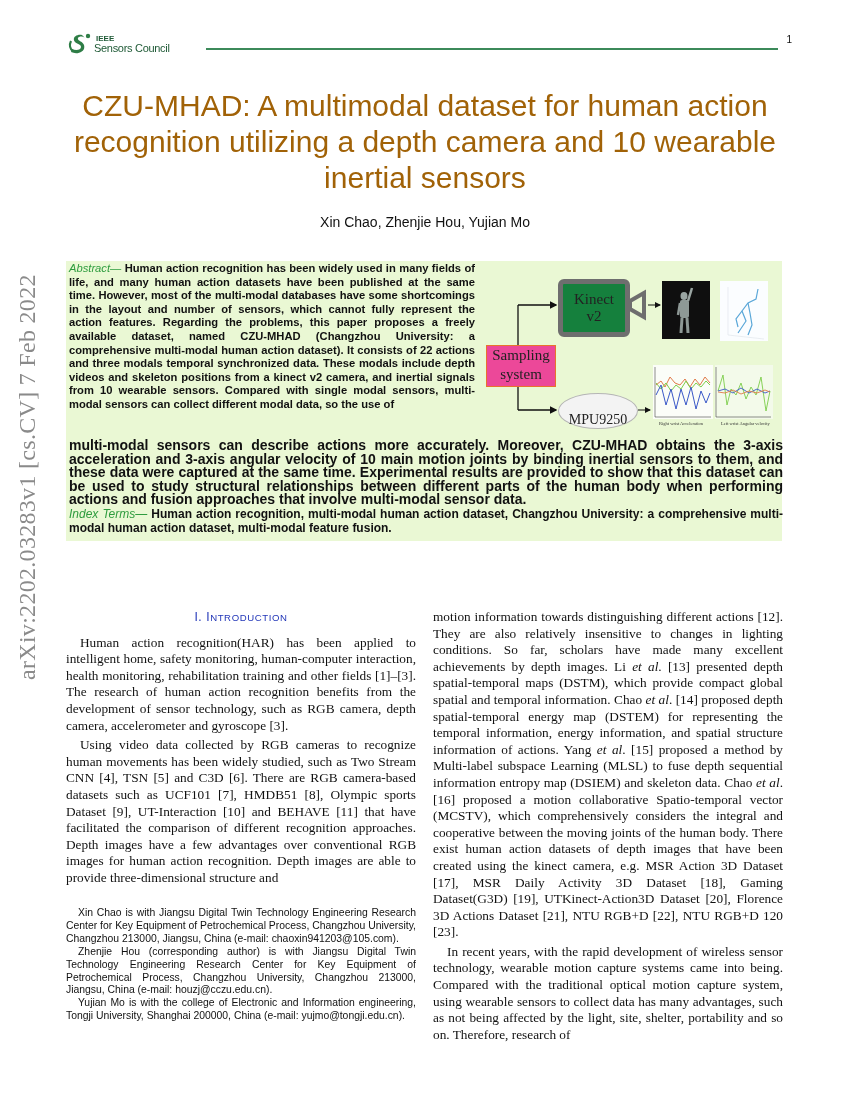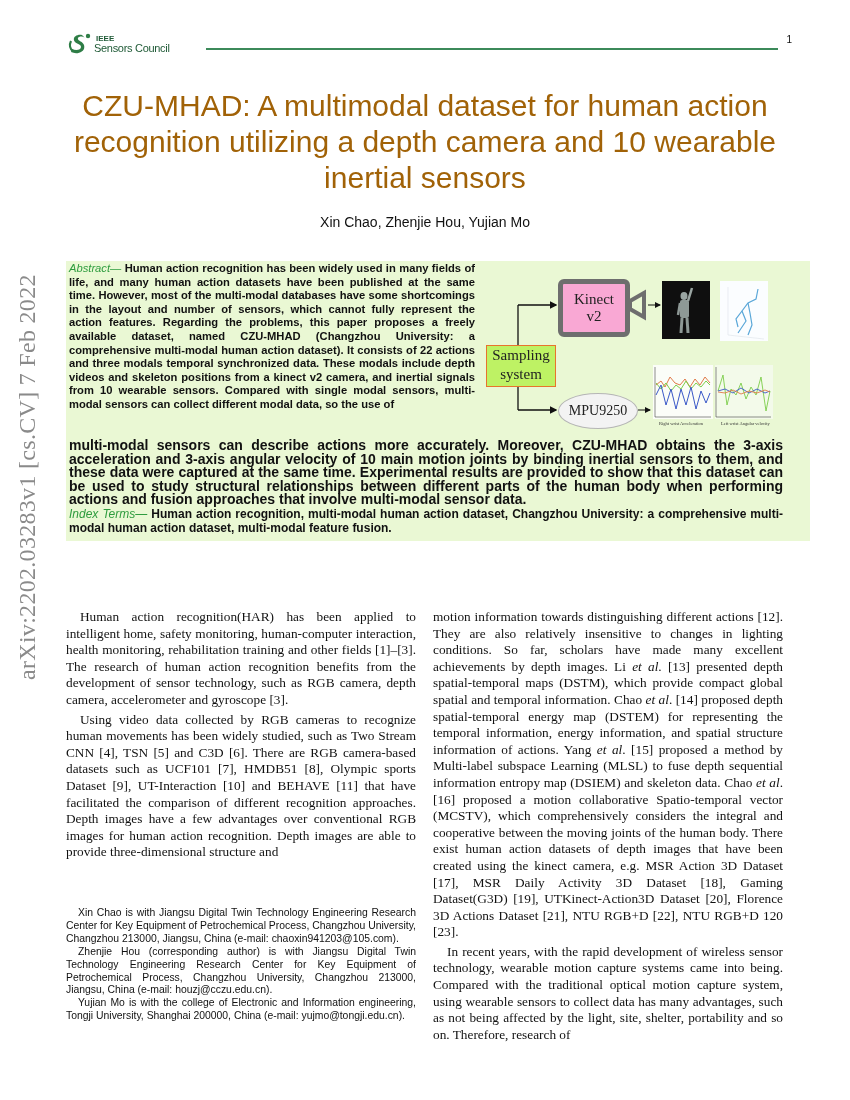--- a/index.html
+++ b/index.html
@@ -16,31 +16,31 @@
   .page-num { position: absolute; right: 8px; top: 2px; font-family: "Liberation Sans", sans-serif; font-size: 10px; color: #111; }
 
   
   .title { position: absolute; left: 60px; top: 88px; width: 730px; text-align: center; font-family: "Liberation Sans", sans-serif; font-size: 30px; line-height: 36px; color: #a16207; }
   .authors { position: absolute; left: 60px; top: 214px; width: 730px; text-align: center; font-family: "Liberation Sans", sans-serif; font-size: 14px; color: #111; }
 
   
   .arxiv { position: absolute; left: 14px; top: 680px; transform-origin: left top; transform: rotate(-90deg); white-space: nowrap; font-family: "Liberation Serif", serif; font-size: 24px; color: #8a8a8a; letter-spacing: 0.3px; }
 
   
-  .abstract-box { position: absolute; left: 66px; top: 261px; width: 716px; height: 280px; background: #eaf8d4; padding-left: 28px; }
+  .abstract-box { position: absolute; left: 66px; top: 261px; width: 716px; height: 280px; background: #eaf8d4; }
   .abstract-text { position: absolute; left: 3px; top: 1px; width: 406px; font-family: "Liberation Sans", sans-serif; font-size: 11.2px; line-height: 13.6px; font-weight: bold; text-align: justify; color: #111; }
   .abstract-text-wide { position: absolute; left: 3px; top: 178px; width: 714px; font-family: "Liberation Sans", sans-serif; font-size: 14px; line-height: 13.6px; font-weight: bold; text-align: justify; color: #111; }
   .label-green { color: #2e9c3e; font-style: italic; font-weight: normal; }
   .index-terms { position: absolute; left: 3px; top: 246px; width: 714px; font-family: "Liberation Sans", sans-serif; font-size: 12px; line-height: 14px; font-weight: bold; text-align: justify; }
 
   
   .figure { position: absolute; left: 412px; top: 4px; width: 300px; height: 170px; }
-  .fig-box-kinect { position: absolute; left: 80px; top: 14px; width: 62px; height: 48px; border: 5px solid #6e6e6e; border-radius: 6px; background: #f9a8d4; display: flex; align-items: center; justify-content: center; text-align: center; font-family: "Liberation Serif", serif; font-size: 15px; line-height: 17px; color: #222; }
-  .fig-box-sampling { position: absolute; left: 8px; top: 80px; width: 68px; height: 40px; border: 1.5px solid #e8742c; background: #bef264; text-align: center; font-family: "Liberation Serif", serif; font-size: 15px; line-height: 19px; color: #222; }
-  .fig-ellipse { position: absolute; left: 80px; top: 128px; width: 78px; height: 34px; border: 1px solid #b5b5b5; border-radius: 50%; background: #f3f3f3; display: flex; align-items: center; justify-content: center; font-family: "Liberation Serif", serif; font-size: 14px; color: #222; }
+  .fig-box-kinect { position: absolute; left: 80px; top: 14px; width: 62px; height: 48px; border: 5px solid #6e6e6e; border-radius: 6px; background: #15803d; display: flex; align-items: center; justify-content: center; text-align: center; font-family: "Liberation Serif", serif; font-size: 15px; line-height: 17px; color: #222; }
+  .fig-box-sampling { position: absolute; left: 8px; top: 80px; width: 68px; height: 40px; border: 1.5px solid #e8742c; background: #ec4899; text-align: center; font-family: "Liberation Serif", serif; font-size: 15px; line-height: 19px; color: #222; }
+  .fig-ellipse { position: absolute; left: 80px; top: 128px; width: 78px; height: 34px; border: 1px solid #b5b5b5; border-radius: 50%; background: #f3f3f3; display: flex; align-items: flex-end; justify-content: center; font-family: "Liberation Serif", serif; font-size: 14px; color: #222; }
   .fig-depth { position: absolute; left: 184px; top: 16px; width: 48px; height: 58px; background: #0f0f0f; }
   .fig-skeleton { position: absolute; left: 242px; top: 16px; width: 48px; height: 60px; background: #fbfdff; }
   .fig-plots { position: absolute; left: 175px; top: 100px; width: 120px; height: 62px; }
   .fig-caption { font-family: "Liberation Serif", serif; font-size: 4.5px; color: #333; position: absolute; top: 56px; }
 
   
   .col { position: absolute; font-family: "Liberation Serif", serif; font-size: 13.3px; line-height: 16.6px; text-align: justify; color: #111; }
   .col-left { left: 66px; top: 609px; width: 350px; }
   .col-right { left: 433px; top: 609px; width: 350px; }
   .section-heading { text-align: center; font-family: "Liberation Sans", sans-serif; font-size: 12px; color: #2236b8; letter-spacing: 0.6px; margin-bottom: 8px; }
@@ -149,20 +149,24 @@
 
   <div class="abstract-text-wide">multi-modal sensors can describe actions more accurately. Moreover, CZU-MHAD obtains the 3-axis acceleration and 3-axis angular velocity of 10 main motion joints by binding inertial sensors to them, and these data were captured at the same time. Experimental results are provided to show that this dataset can be used to study structural relationships between different parts of the human body when performing actions and fusion approaches that involve multi-modal sensor data.</div>
 
   <div class="index-terms">
     <span class="label-green">Index Terms—</span>
     <span>Human action recognition, multi-modal human action dataset, Changzhou University: a comprehensive multi-modal human action dataset, multi-modal feature fusion.</span>
   </div>
 </div>
 
 <div class="col col-left">
+  <div class="section-heading">
+    <span>I.</span>
+    <span>I</span><span class="sc">NTRODUCTION</span>
+  </div>
   <p class="para">Human action recognition(HAR) has been applied to intelligent home, safety monitoring, human-computer interaction, health monitoring, rehabilitation training and other fields [1]–[3]. The research of human action recognition benefits from the development of sensor technology, such as RGB camera, depth camera, accelerometer and gyroscope [3].</p>
   <p class="para">Using video data collected by RGB cameras to recognize human movements has been widely studied, such as Two Stream CNN [4], TSN [5] and C3D [6]. There are RGB camera-based datasets such as UCF101 [7], HMDB51 [8], Olympic sports Dataset [9], UT-Interaction [10] and BEHAVE [11] that have facilitated the comparison of different recognition approaches. Depth images have a few advantages over conventional RGB images for human action recognition. Depth images are able to provide three-dimensional structure and</p>
 </div>
 
 <div class="footnotes">
   <p>Xin Chao is with Jiangsu Digital Twin Technology Engineering Research Center for Key Equipment of Petrochemical Process, Changzhou University, Changzhou 213000, Jiangsu, China (e-mail: chaoxin941203@105.com).</p>
   <p>Zhenjie Hou (corresponding author) is with Jiangsu Digital Twin Technology Engineering Research Center for Key Equipment of Petrochemical Process, Changzhou University, Changzhou 213000, Jiangsu, China (e-mail: houzj@cczu.edu.cn).</p>
   <p>Yujian Mo is with the college of Electronic and Information engineering, Tongji University, Shanghai 200000, China (e-mail: yujmo@tongji.edu.cn).</p>
 </div>
 

